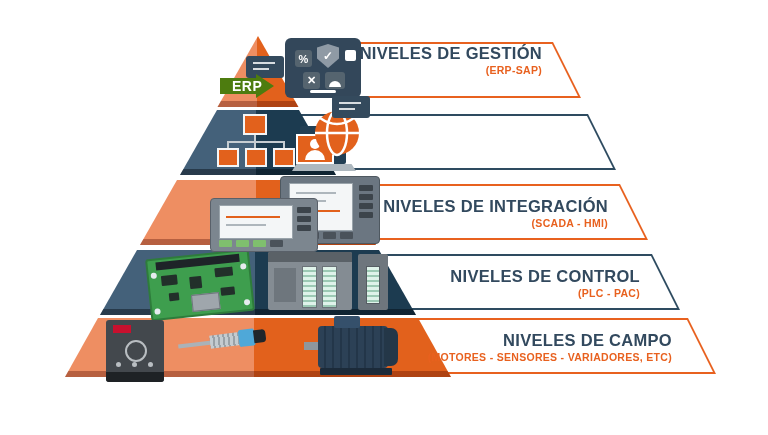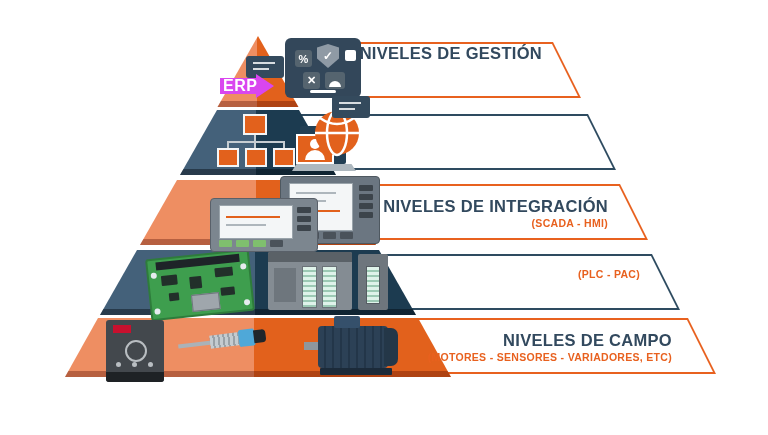--- a/index.html
+++ b/index.html
@@ -33,23 +33,23 @@
                linear-gradient(90deg,#EE8E62 49%,#E2611C 49%);}
   .band.navy{background-image:linear-gradient(rgba(0,5,10,.42),rgba(0,5,10,.42)),
              linear-gradient(90deg,#44617A 49%,#1C3B50 49%);}
   .band.bd1{left:214px;top:36px;width:88px;height:71px;clip-path:polygon(50% 0,4% 100%,96% 100%);}
   .band.bd2{left:178px;top:110px;width:160px;height:65px;clip-path:polygon(39px 0,121px 0,158px 100%,2px 100%);}
   .band.bd3{left:138px;top:180px;width:240px;height:65px;clip-path:polygon(39px 0,201px 0,238px 100%,2px 100%);}
   .band.bd4{left:98px;top:250px;width:320px;height:65px;clip-path:polygon(39px 0,281px 0,318px 100%,2px 100%);}
   .band.bd5{left:63px;top:318px;width:390px;height:59px;clip-path:polygon(35px 0,355px 0,388px 100%,2px 100%);}
 
   
-  .erp-badge{position:absolute;left:220px;top:74px;width:54px;height:24px;z-index:6;background:#d946ef;
+  .erp-badge{position:absolute;left:220px;top:74px;width:54px;height:24px;z-index:6;background:#4d7c0f;
              clip-path:polygon(0 4px,36px 4px,36px 0,54px 12px,36px 24px,36px 20px,0 20px);
-             color:#fff;font-size:16px;font-weight:700;line-height:24px;padding-left:3px;box-sizing:border-box;letter-spacing:.5px;}
+             color:#fff;font-size:14px;font-weight:700;line-height:24px;padding-left:12px;box-sizing:border-box;letter-spacing:.5px;}
   .app-panel{position:absolute;left:285px;top:38px;width:76px;height:60px;background:#33475A;border-radius:6px;z-index:4;}
   .tile{position:absolute;background:#55646F;border-radius:3px;color:#fff;font-weight:700;
         display:flex;align-items:center;justify-content:center;}
   .tile.percent{left:10px;top:12px;width:17px;height:17px;font-size:11px;}
   .tile.tools{left:18px;top:34px;width:17px;height:17px;font-size:11px;}
   .tile.gauge{left:40px;top:34px;width:20px;height:17px;}
   .gauge-shape{width:12px;height:6px;background:#fff;border-radius:12px 12px 0 0;margin-top:6px;}
   .shield{position:absolute;left:32px;top:6px;width:22px;height:24px;background:#8F9AA5;
           clip-path:polygon(50% 0,100% 15%,100% 60%,50% 100%,0 60%,0 15%);
           color:#fff;font-size:12px;font-weight:700;display:flex;align-items:center;justify-content:center;}
@@ -148,26 +148,28 @@
   <div class="banner orange b5"></div>
 
   <div class="band orange bd1"></div>
   <div class="band navy bd2"></div>
   <div class="band orange bd3"></div>
   <div class="band navy bd4"></div>
   <div class="band orange bd5"></div>
 
   <div class="banner-text bt1">
     <div class="title">NIVELES DE GESTIÓN</div>
+    <div class="subtitle">(ERP-SAP)</div>
   </div>
   <div class="banner-text bt3">
     <div class="title">NIVELES DE INTEGRACIÓN</div>
     <div class="subtitle">(SCADA - HMI)</div>
   </div>
   <div class="banner-text bt4">
+    <div class="title">NIVELES DE CONTROL</div>
     <div class="subtitle">(PLC - PAC)</div>
   </div>
   <div class="banner-text bt5">
     <div class="title">NIVELES DE CAMPO</div>
     <div class="subtitle">(MOTORES - SENSORES - VARIADORES, ETC)</div>
   </div>
 
   <div class="erp-badge">ERP</div>
   <div class="app-panel">
     <div class="tile percent">%</div>

